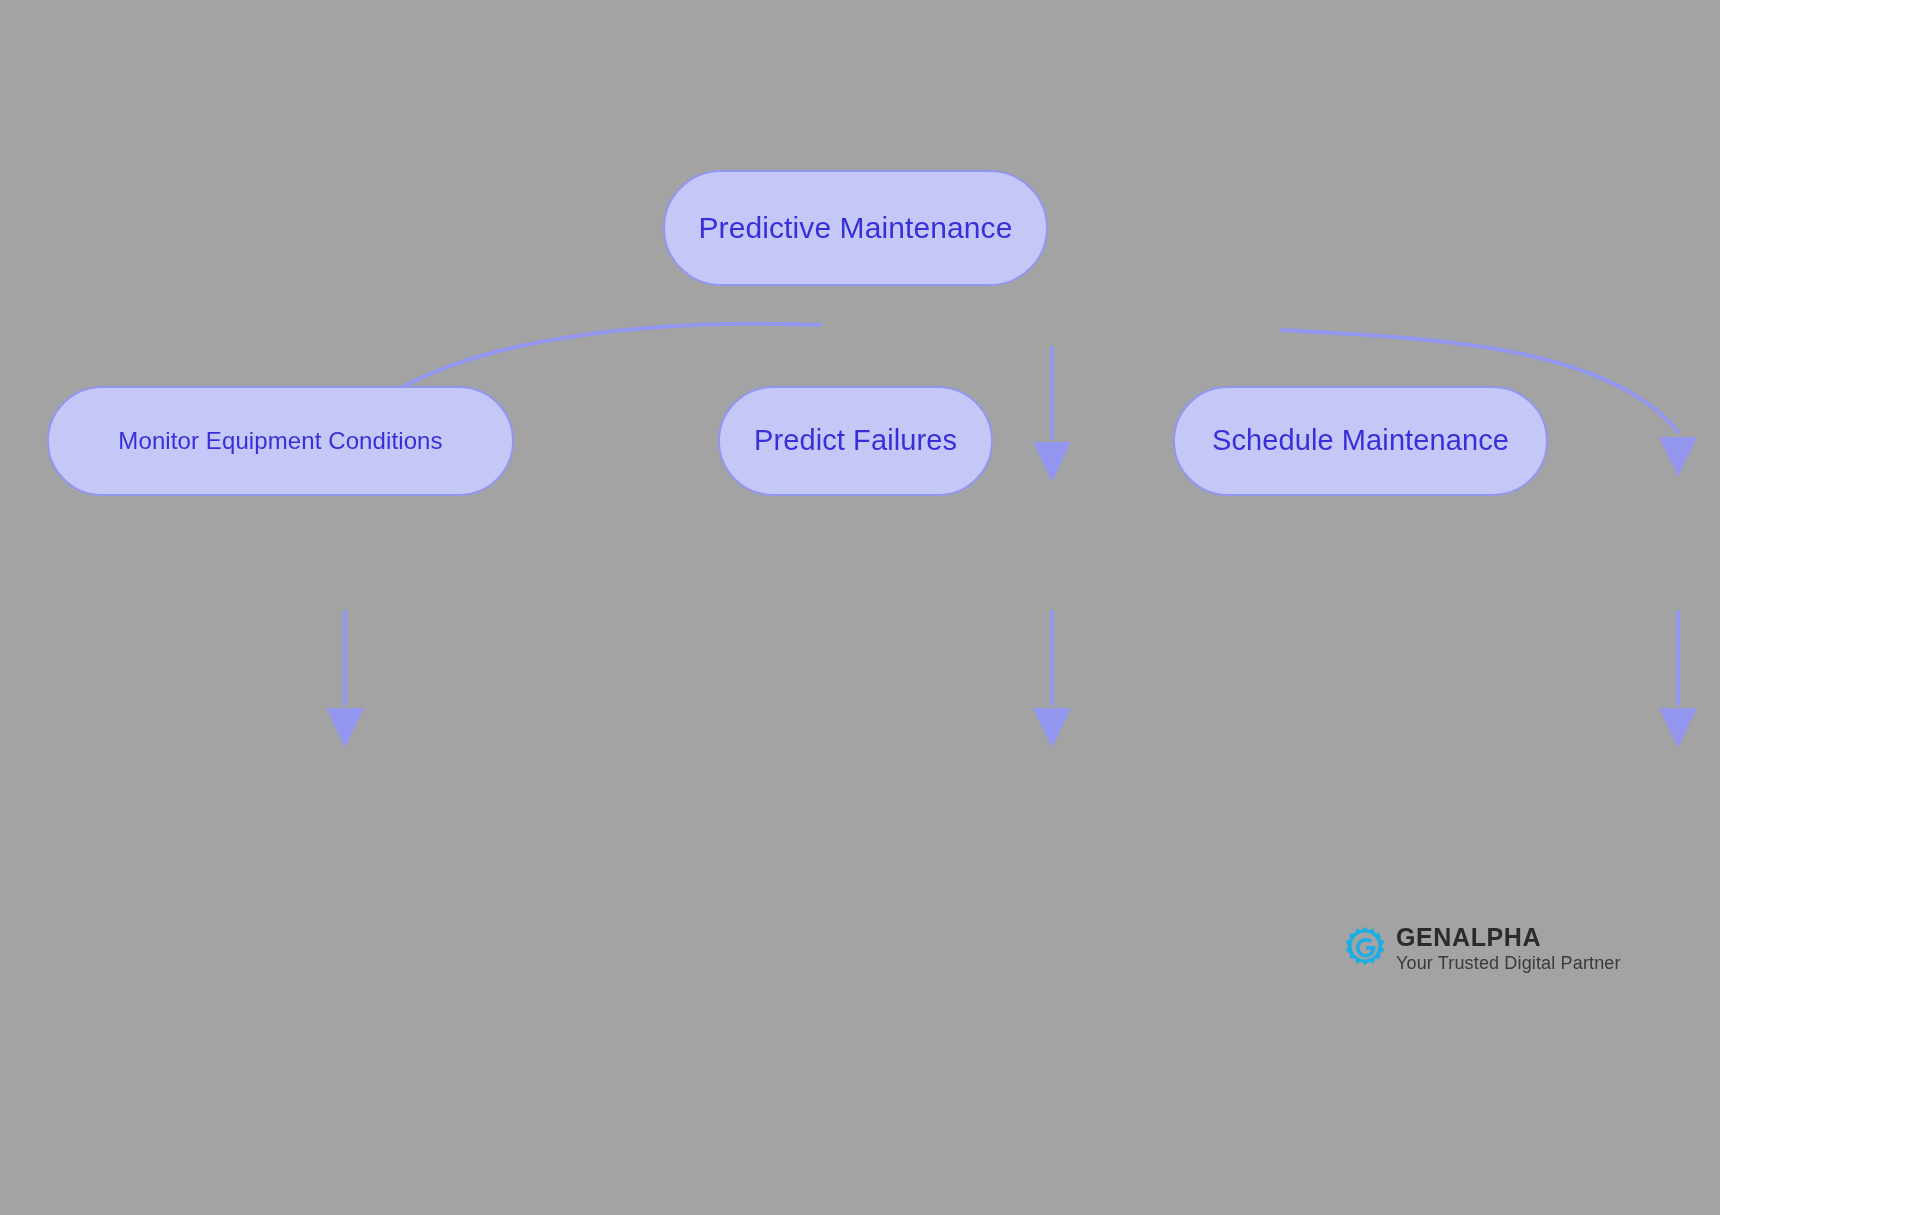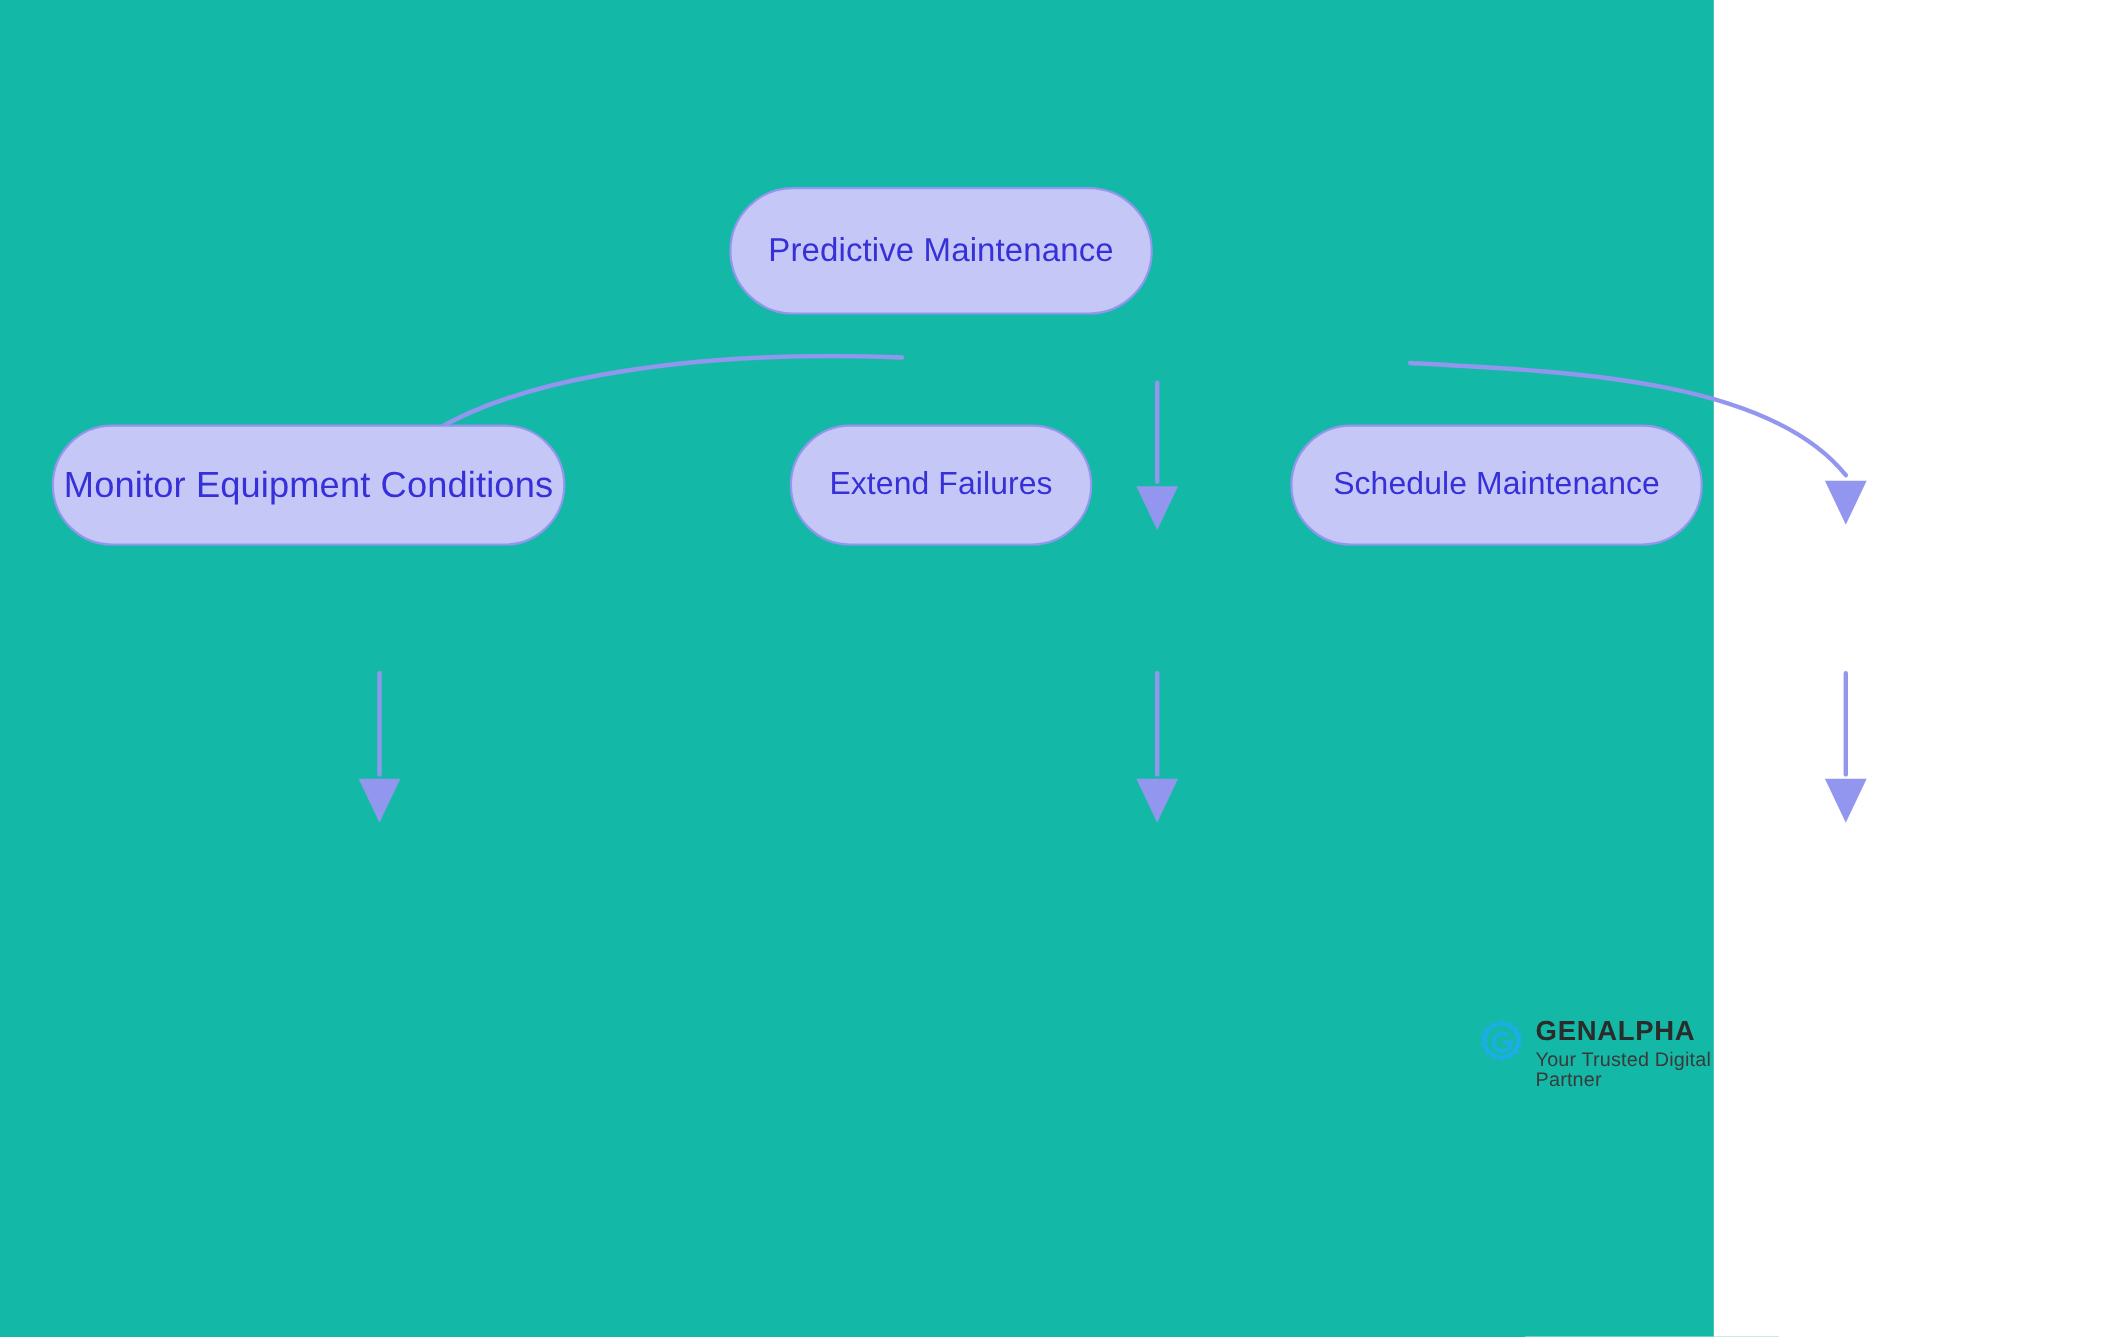--- a/index.html
+++ b/index.html
@@ -8,23 +8,23 @@
     background: #ffffff;
   }
   body {
     font-family: "Liberation Sans", sans-serif;
     width: 1920px;
     height: 1215px;
     overflow: hidden;
   }
   #canvas {
     position: relative;
-    width: 1558px;
+    width: 1720px;
     height: 1215px;
-    background: #14b8a6;
+    background: #a3a3a3;
   }
   #edges {
     position: absolute;
     left: 0;
     top: 0;
     width: 1920px;
     height: 1215px;
     pointer-events: none;
   }
   .node {
@@ -56,21 +56,21 @@
     height: 116px;
     font-size: 30px;
   }
 
   
   #node-monitor {
     left: 47px;
     top: 386px;
     width: 467px;
     height: 110px;
-    font-size: 33px;
+    font-size: 24px;
   }
   #node-predict {
     left: 718px;
     top: 386px;
     width: 275px;
     height: 110px;
     font-size: 29px;
   }
   #node-schedule {
     left: 1173px;
@@ -171,21 +171,21 @@
 
   <div class="node" id="node-root">
     <span class="node-label">Predictive Maintenance</span>
   </div>
 
   <div class="node" id="node-monitor">
     <span class="node-label">Monitor Equipment Conditions</span>
   </div>
 
   <div class="node" id="node-predict">
-    <span class="node-label">Extend Failures</span>
+    <span class="node-label">Predict Failures</span>
   </div>
 
   <div class="node" id="node-schedule">
     <span class="node-label">Schedule Maintenance</span>
   </div>
 
 
 
 
   <div id="brand">

